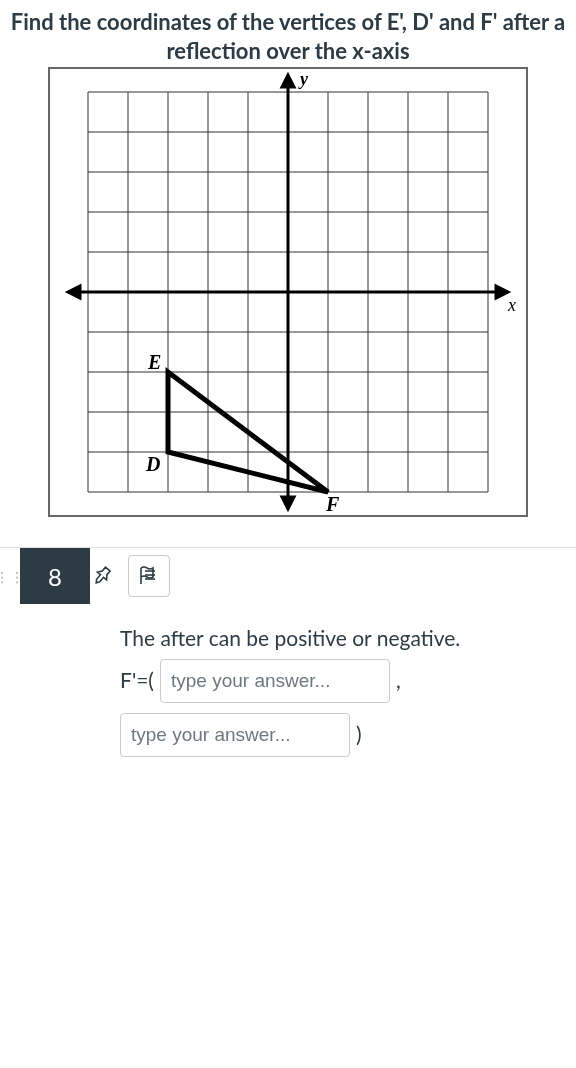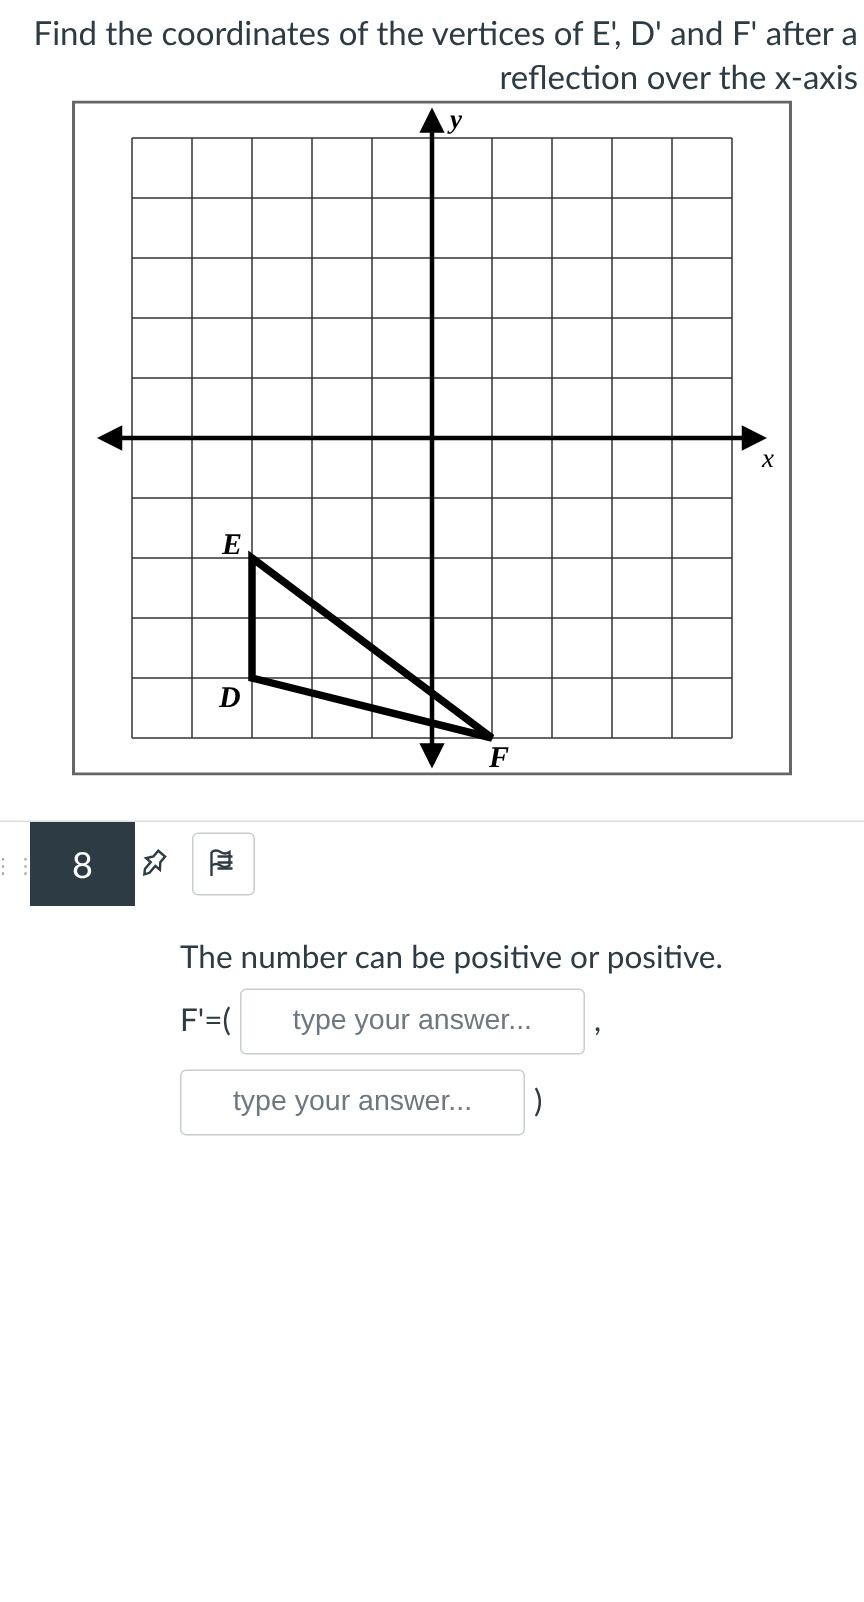--- a/index.html
+++ b/index.html
@@ -4,24 +4,24 @@
 <style>
   * { box-sizing: border-box; margin: 0; padding: 0; }
   body {
     font-family: "Lato", "Helvetica Neue", Arial, sans-serif;
     background: #fff;
     color: #2d3b45;
     width: 576px;
   }
   .question-title {
     font-size: 22px;
-    text-align: right;
+    text-align: center;
     padding: 8px 4px 2px;
     line-height: 1.3;
-    font-weight: 400;
+    font-weight: 700;
   }
   .graph-wrap {
     display: flex;
     justify-content: center;
     padding: 0 0 30px;
   }
   .question-block {
     border-top: 1px solid #ddd;
     padding-top: 0;
   }
@@ -90,21 +90,20 @@
   }
   .answer-input {
     border: 1px solid #c7cdd1;
     border-radius: 4px;
     padding: 8px 10px;
     font-size: 19px;
     color: #6d7880;
     width: 230px;
     height: 44px;
     background: #fff;
-    text-align: center;
   }
   .answer-input::placeholder { color: #6d7880; }
   .lbl { white-space: nowrap; }
 </style>
 </head>
 <body>
 
 <div class="question-title">Find the coordinates of the vertices of E', D' and F' after a reflection over the x-axis</div>
 
 <div class="graph-wrap">
@@ -173,21 +172,21 @@
           <path d="M4 4 L4 20"></path>
           <path d="M4 4 Q7 2 10 4 Q13 6 16 4 L16 13 Q13 15 10 13 Q7 11 4 13"></path>
           <line x1="8" y1="7" x2="18" y2="7"></line>
           <line x1="8" y1="11" x2="18" y2="11"></line>
           <line x1="8" y1="15" x2="18" y2="15"></line>
         </svg>
       </span>
     </div>
   </div>
   <div class="qbody">
-    <p class="pbody" style="margin-bottom:6px">The number can be positive or positive.</p>
+    <p class="pbody" style="margin-bottom:6px">The after can be positive or negative.</p>
     <div class="answer-row">
       <span class="lbl">F'=(</span>
       <input class="answer-input" placeholder="type your answer..." style="">
       <span class="lbl">,</span>
     </div>
     <div class="answer-row" style="margin-top:10px">
       <input class="answer-input" placeholder="type your answer..." style="">
       <span class="lbl">)</span>
     </div>
   </div>

